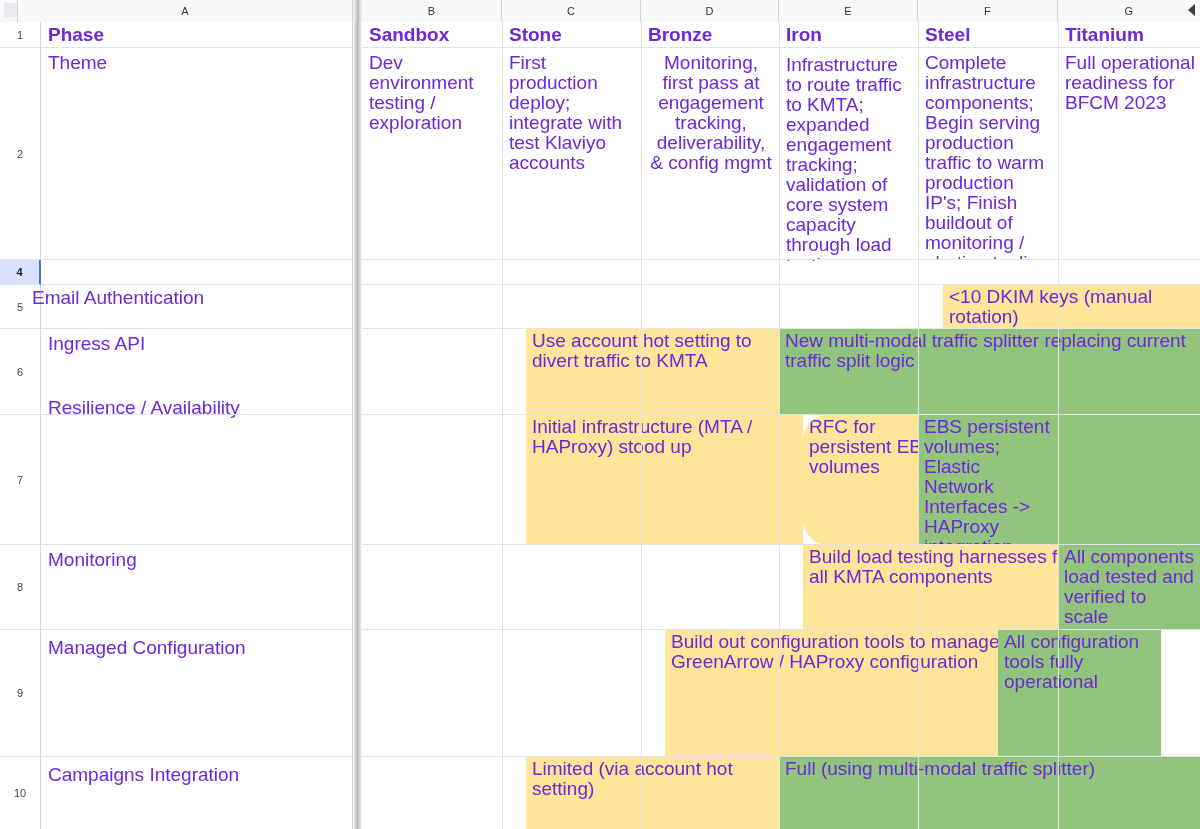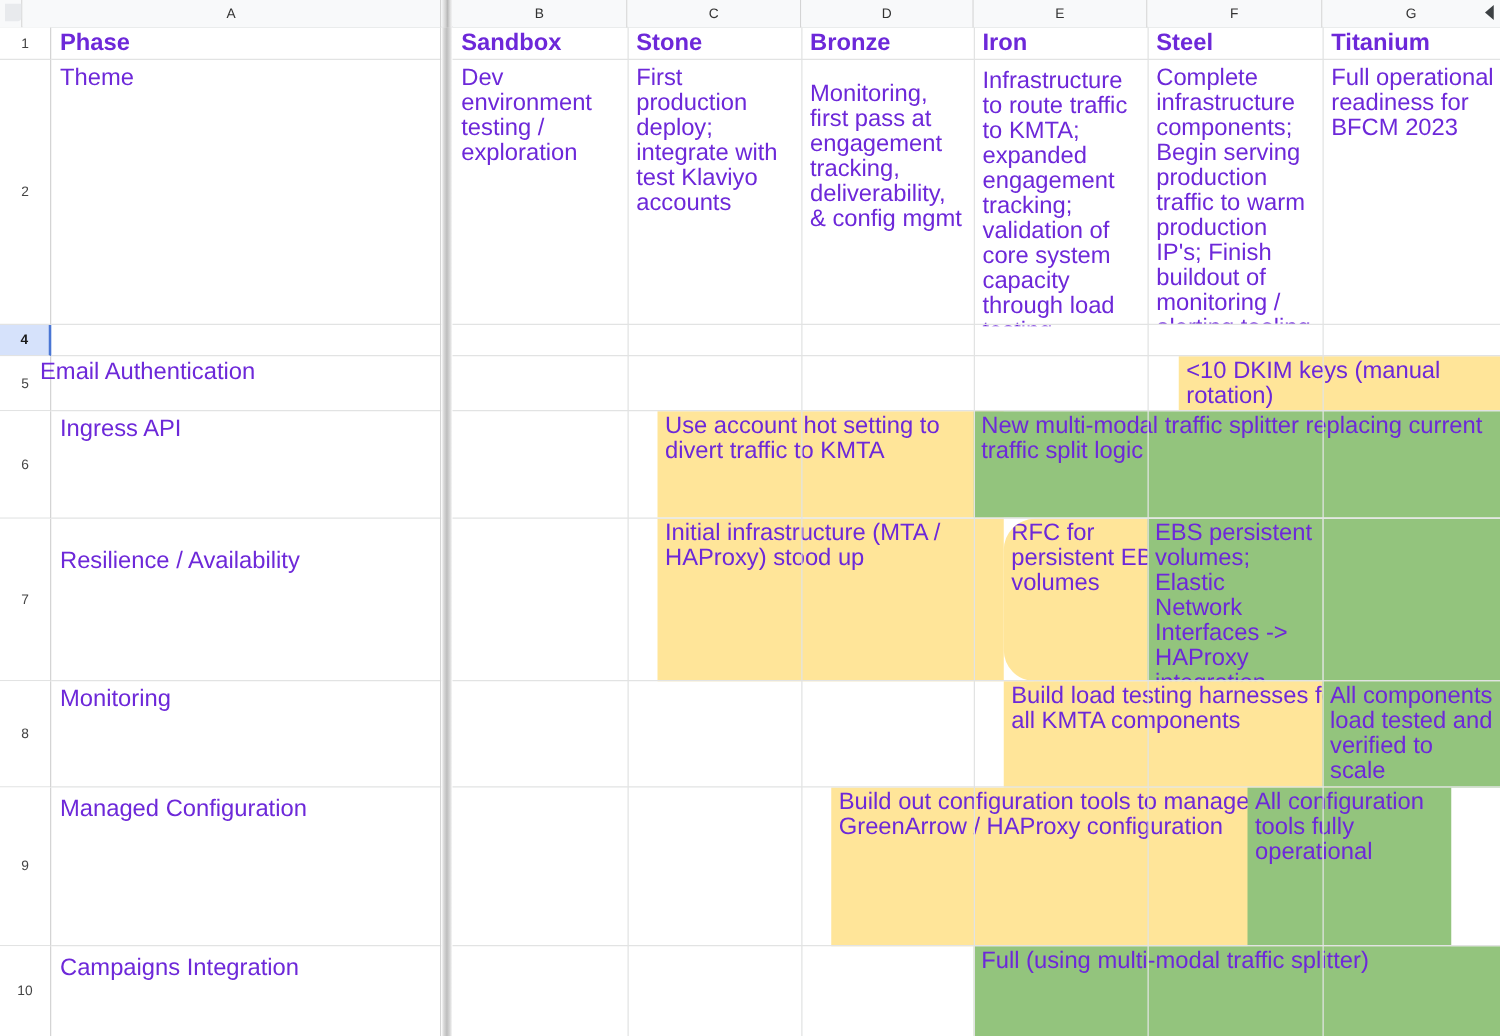--- a/index.html
+++ b/index.html
@@ -164,45 +164,46 @@
   <div class="cell bold" style="left:363px;top:23px;width:139px;height:24px;">Sandbox</div>
   <div class="cell bold" style="left:503px;top:23px;width:138px;height:24px;">Stone</div>
   <div class="cell bold" style="left:642px;top:23px;width:137px;height:24px;">Bronze</div>
   <div class="cell bold" style="left:780px;top:23px;width:138px;height:24px;">Iron</div>
   <div class="cell bold" style="left:919px;top:23px;width:139px;height:24px;">Steel</div>
   <div class="cell bold" style="left:1059px;top:23px;width:141px;height:24px;">Titanium</div>
 
   <div class="cell" style="left:42px;top:51px;width:310px;height:208px;">Theme</div>
   <div class="cell" style="left:363px;top:51px;width:139px;height:208px;">Dev environment testing / exploration</div>
   <div class="cell" style="left:503px;top:51px;width:138px;height:208px;">First production deploy; integrate with test Klaviyo accounts</div>
-  <div class="cell" style="left:642px;top:64px;width:137px;height:208px;">Monitoring, first pass at engagement tracking, deliverability, &amp; config mgmt</div>
+  <div class="cell" style="left:642px;top:51px;width:137px;height:208px;text-align:center;">Monitoring, first pass at engagement tracking, deliverability, &amp; config mgmt</div>
   <div class="cell" style="left:780px;top:53px;width:138px;height:208px;">Infrastructure to route traffic to KMTA; expanded engagement tracking; validation of core system capacity through load testing</div>
   <div class="cell" style="left:919px;top:51px;width:139px;height:208px;">Complete infrastructure components; Begin serving production traffic to warm production IP's; Finish buildout of monitoring / alerting tooling</div>
   <div class="cell" style="left:1059px;top:51px;width:141px;height:208px;">Full operational readiness for BFCM 2023</div>
 
   <div class="cell" style="left:26px;top:286px;width:310px;height:42px;">Email Authentication</div>
   <div class="cell yellow" style="left:919px;top:285px;width:281px;height:43px;">&lt;10 DKIM keys (manual rotation)</div>
 
   <div class="cell" style="left:42px;top:332px;width:310px;height:82px;">Ingress API</div>
   <div class="cell yellow" style="left:502px;top:329px;width:277px;height:85px;">Use account hot setting to divert traffic to KMTA</div>
   <div class="cell green" style="left:779px;top:329px;width:421px;height:85px;">New multi-modal traffic splitter replacing current traffic split logic</div>
 
-  <div class="cell" style="left:42px;top:437px;width:310px;height:125px;">Resilience / Availability</div>
+  <div class="cell" style="left:42px;top:396px;width:310px;height:125px;">Resilience / Availability</div>
   <div class="cell yellow" style="left:502px;top:415px;width:277px;height:130px;">Initial infrastructure (MTA / HAProxy) stood up</div>
   <div class="cell yellow" style="left:779px;top:415px;width:139px;height:130px;border-radius:25px;">RFC for persistent EBS volumes</div>
   <div class="cell green" style="left:918px;top:415px;width:140px;height:130px;">EBS persistent volumes; Elastic Network Interfaces -&gt; HAProxy integration</div>
   <div class="cell green" style="left:1058px;top:415px;width:142px;height:130px;"></div>
 
   <div class="cell" style="left:42px;top:548px;width:310px;height:81px;">Monitoring</div>
   <div class="cell yellow" style="left:779px;top:545px;width:279px;height:85px;">Build load testing harnesses for all KMTA components</div>
   <div class="cell" style="left:42px;top:636px;width:310px;height:120px;">Managed Configuration</div>
 
   <div class="cell green" style="left:1058px;top:545px;width:142px;height:85px;">All components load tested and verified to scale</div>
   <div class="cell yellow" style="left:641px;top:630px;width:417px;height:127px;">Build out configuration tools to manage GreenArrow / HAProxy configuration</div>
   <div class="cell green" style="left:998px;top:630px;width:163px;height:127px;">All configuration tools fully operational</div>
 
   <div class="cell" style="left:42px;top:763px;width:310px;height:66px;">Campaigns Integration</div>
+  <div class="cell yellow" style="left:502px;top:757px;width:277px;height:72px;">Limited (via account hot setting)</div>
   <div class="cell green" style="left:779px;top:757px;width:421px;height:72px;">Full (using multi-modal traffic splitter)</div>
 
   <div class="freeze-bar-head"></div>
   <div class="freeze-bar"></div>
 
 </div>
 
 </body></html>

